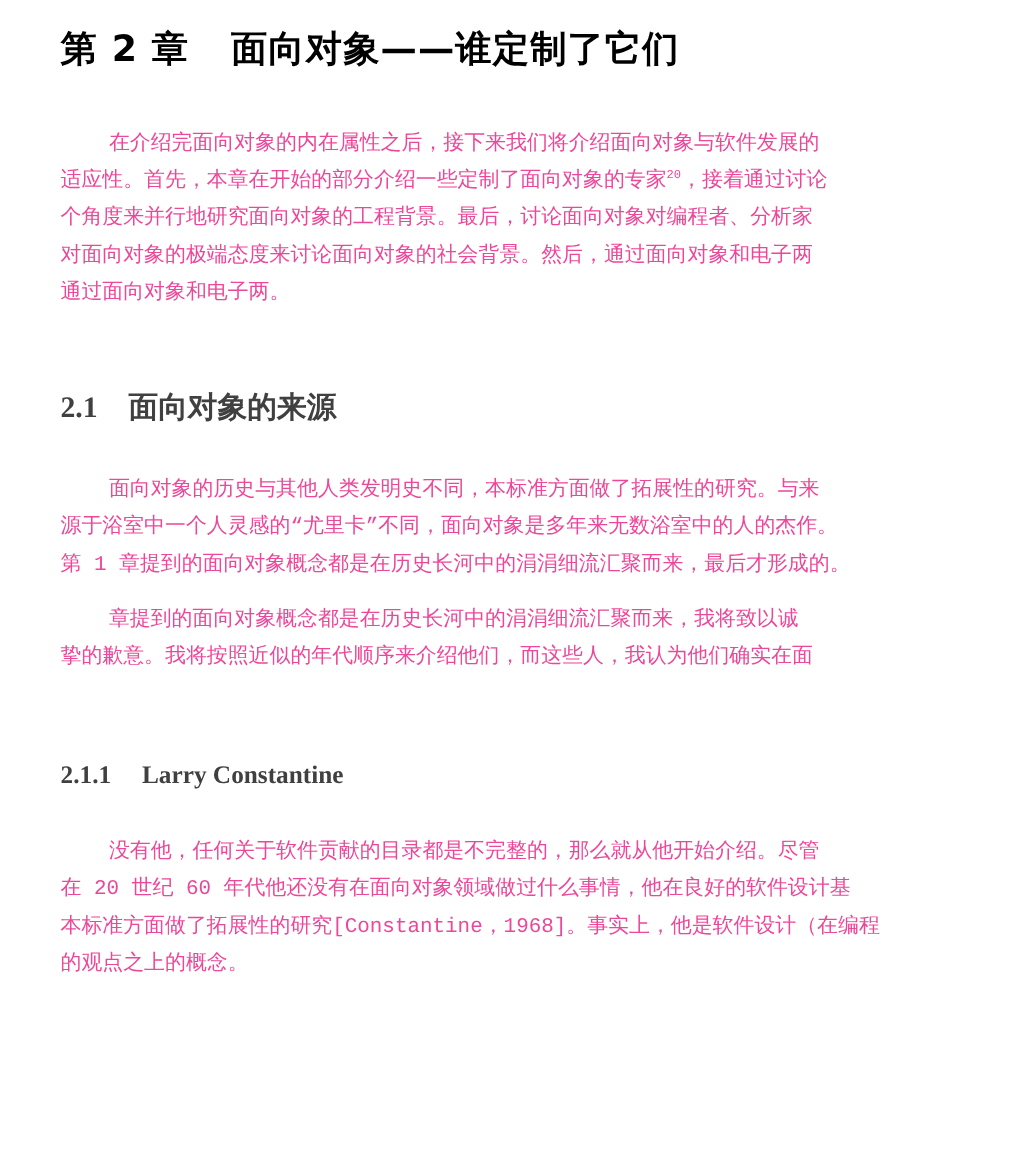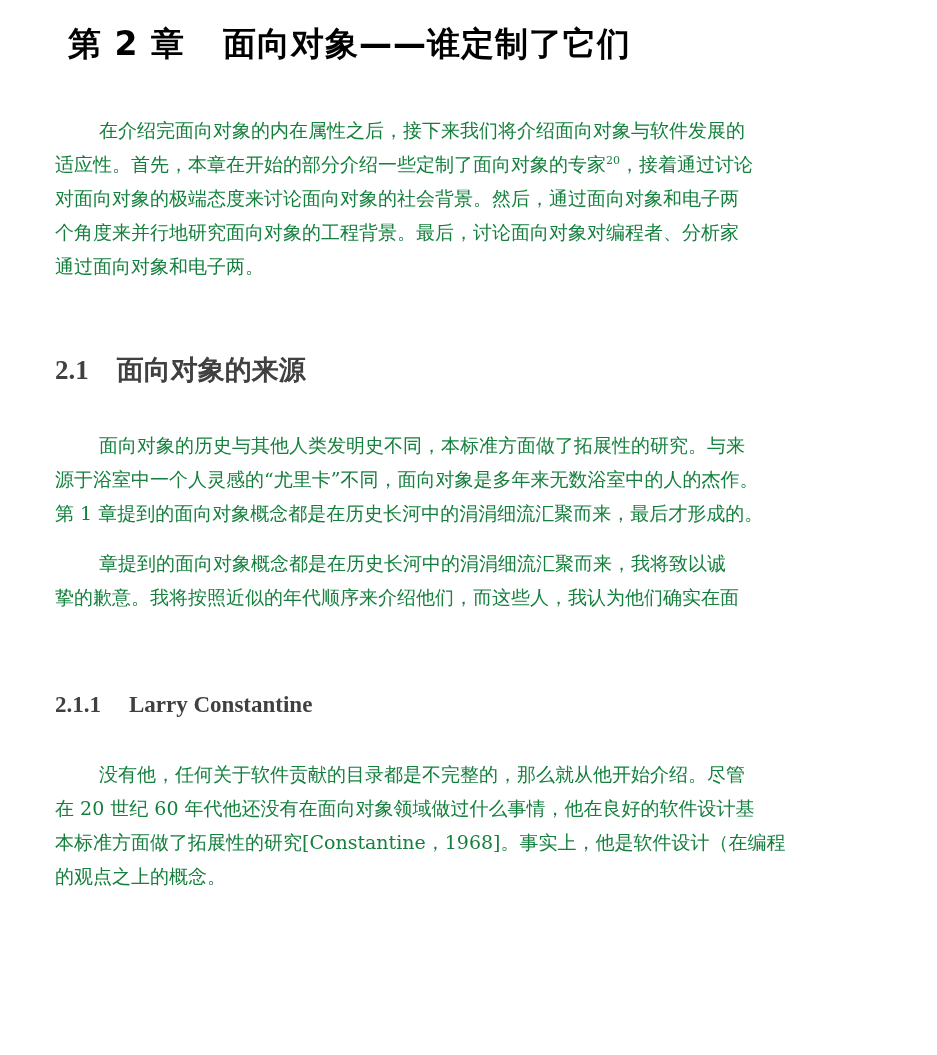--- a/index.html
+++ b/index.html
@@ -17,37 +17,38 @@
     }
     .page {
       position: absolute;
       left: 0;
       top: 0;
       width: 937px;
       height: 1055px;
     }
     .chapter-title {
       position: absolute;
-      left: 68px;
+      left: 55px;
       top: 22px;
       font-family: "DejaVu Sans", "Liberation Sans", sans-serif;
       font-weight: bold;
       font-size: 33px;
       letter-spacing: 1px;
       white-space: nowrap;
       color: #000;
     }
     .chapter-title .num { margin-right: 38px; }
     .para {
       position: absolute;
       left: 55px;
       width: 840px;
       font-size: 19px;
       line-height: 34px;
-      color: #15803d;
+      color: #ec4899;
+      font-family: Liberation Mono, monospace;
     }
     .para .line {
       display: block;
       white-space: nowrap;
       height: 34px;
     }
     .para .line.indent { padding-left: 44px; }
     .sup {
       font-size: 11px;
       vertical-align: super;
@@ -74,22 +75,22 @@
 
 <div class="page">
 
   <div class="chapter-title">
     <span class="num">第 2 章</span><span>面向对象——谁定制了它们</span>
   </div>
 
   <div class="para p1">
     <span class="line indent">在介绍完面向对象的内在属性之后，接下来我们将介绍面向对象与软件发展的</span>
     <span class="line"><span>适应性。首先，本章在开始的部分介绍一些定制了面向对象的专家</span><span class="sup">20</span><span>，接着通过讨论</span></span>
+    <span class="line">个角度来并行地研究面向对象的工程背景。最后，讨论面向对象对编程者、分析家</span>
     <span class="line">对面向对象的极端态度来讨论面向对象的社会背景。然后，通过面向对象和电子两</span>
-    <span class="line">个角度来并行地研究面向对象的工程背景。最后，讨论面向对象对编程者、分析家</span>
     <span class="line">通过面向对象和电子两。</span>
   </div>
 
   <div class="section-title h2">
     <span class="num">2.1</span><span>面向对象的来源</span>
   </div>
 
   <div class="para p2">
     <span class="line indent">面向对象的历史与其他人类发明史不同，本标准方面做了拓展性的研究。与来</span>
     <span class="line">源于浴室中一个人灵感的“尤里卡”不同，面向对象是多年来无数浴室中的人的杰作。</span>

